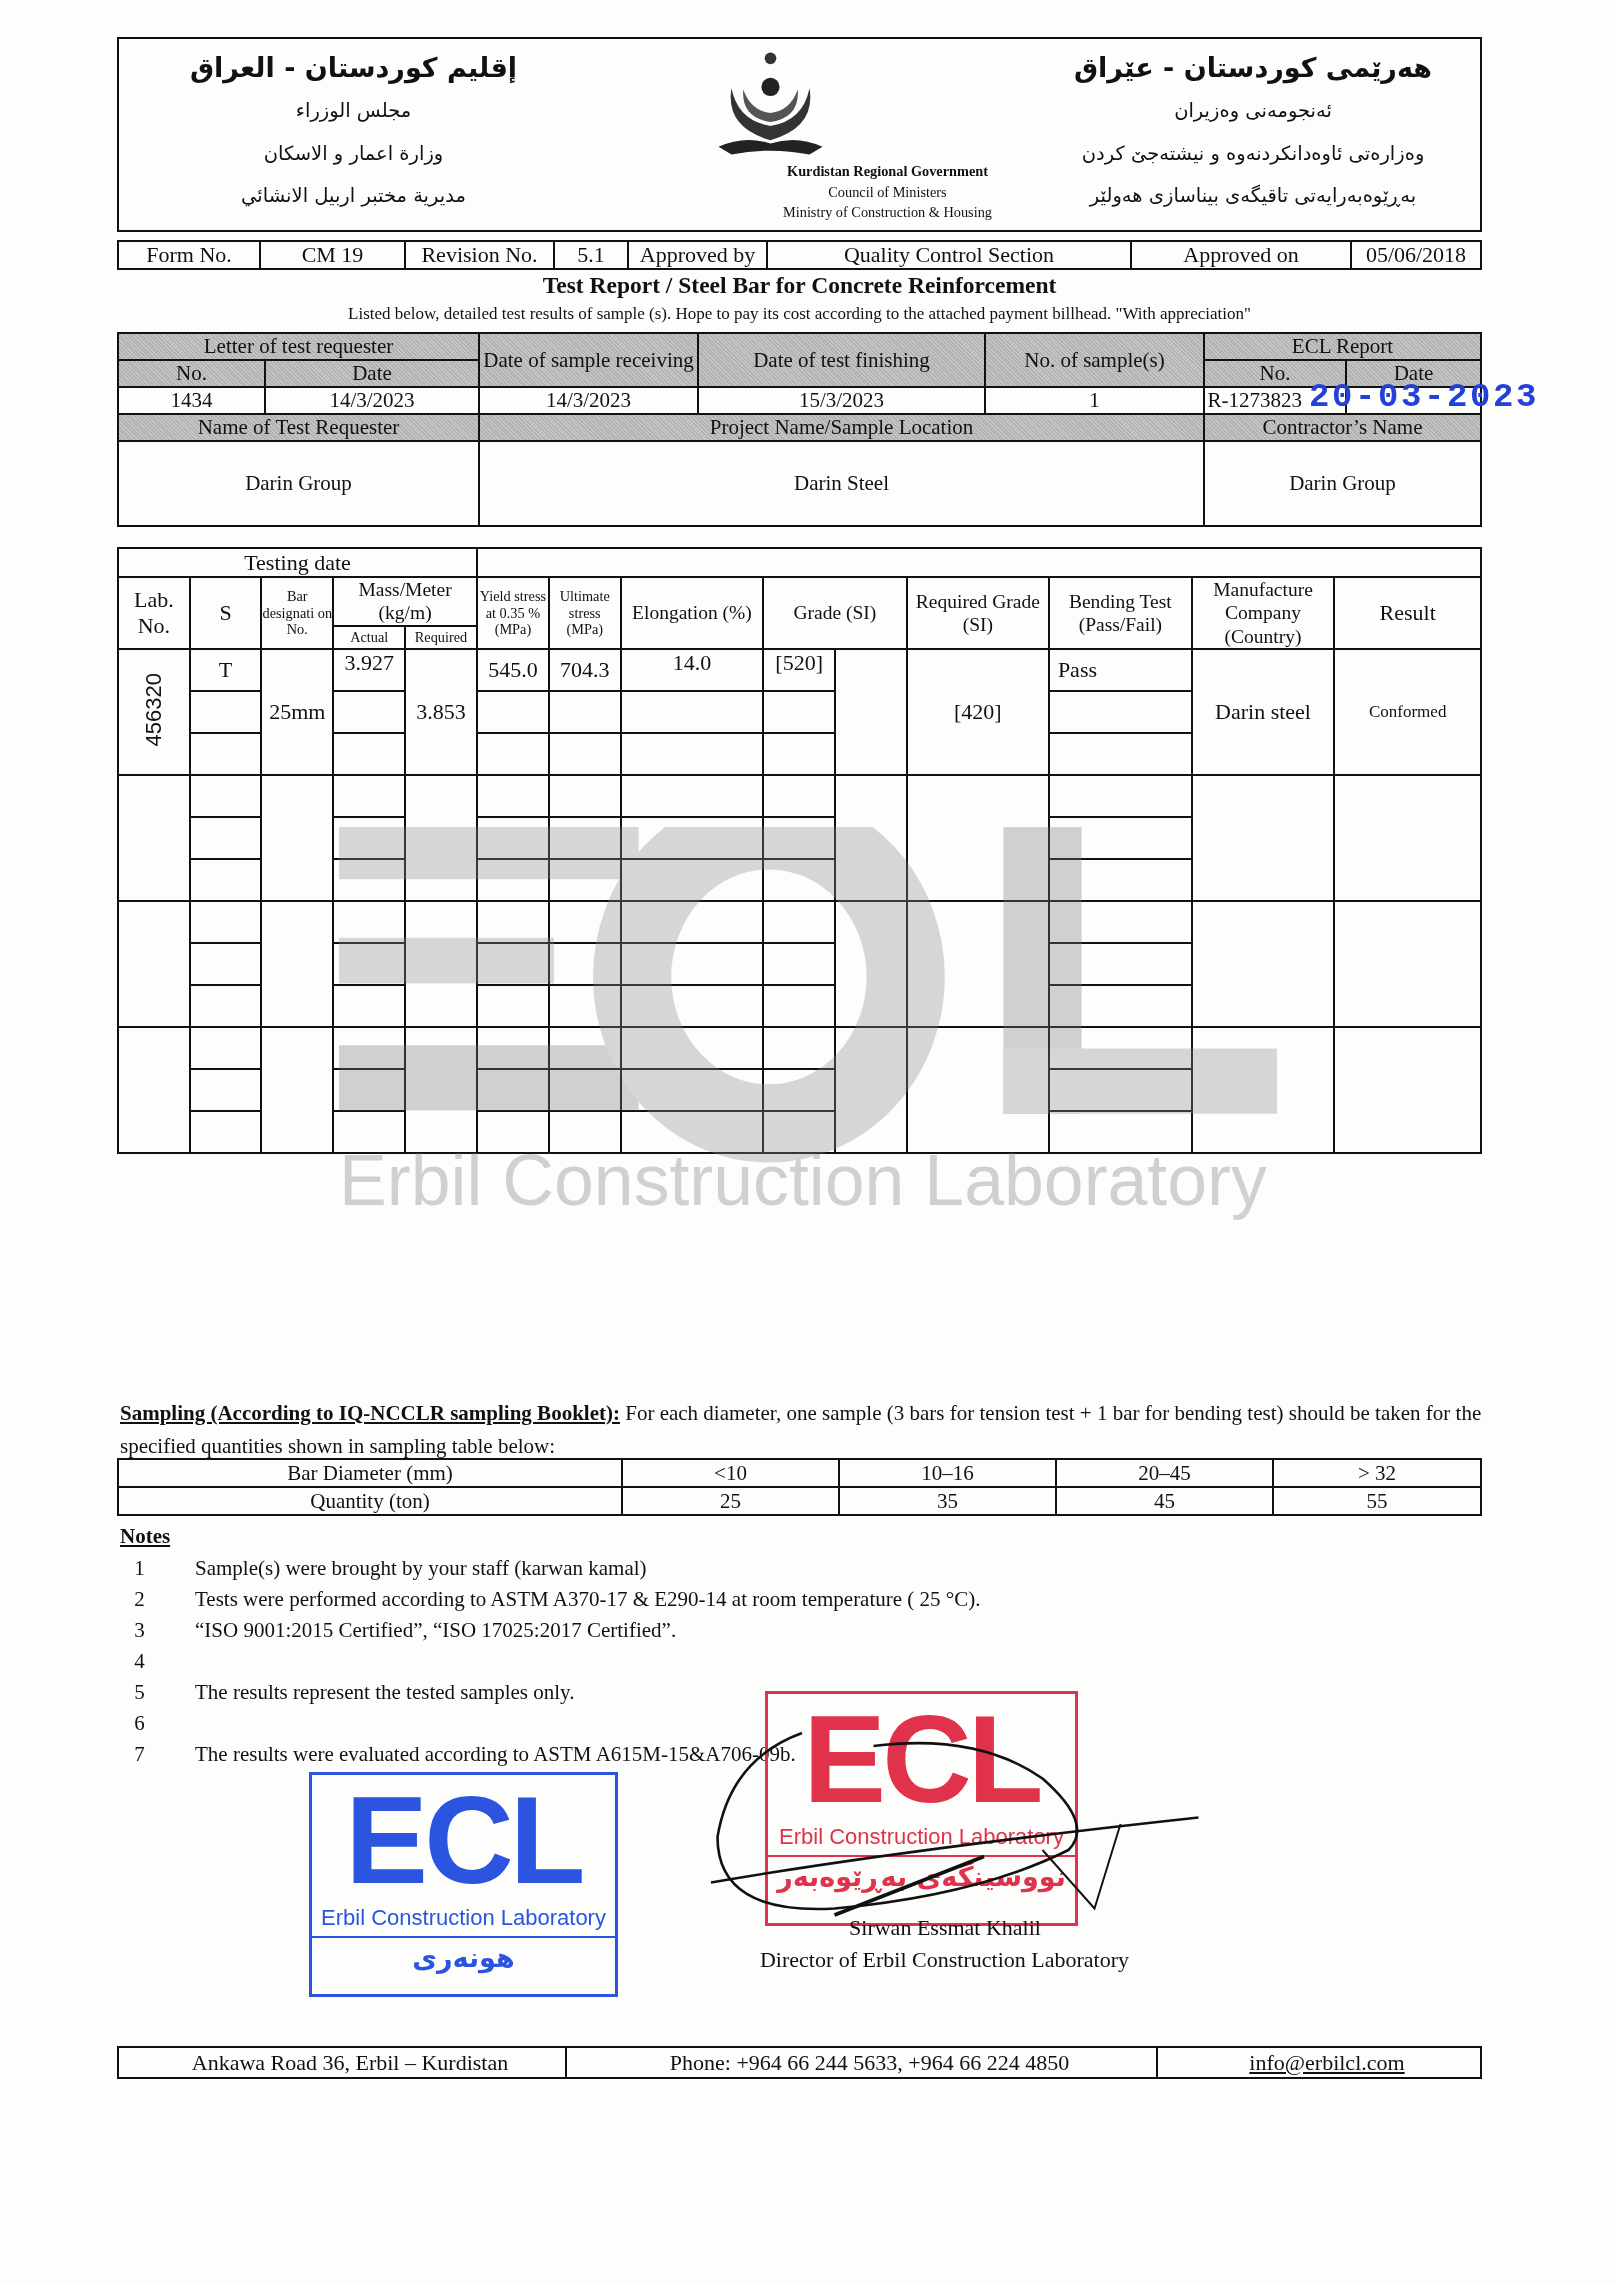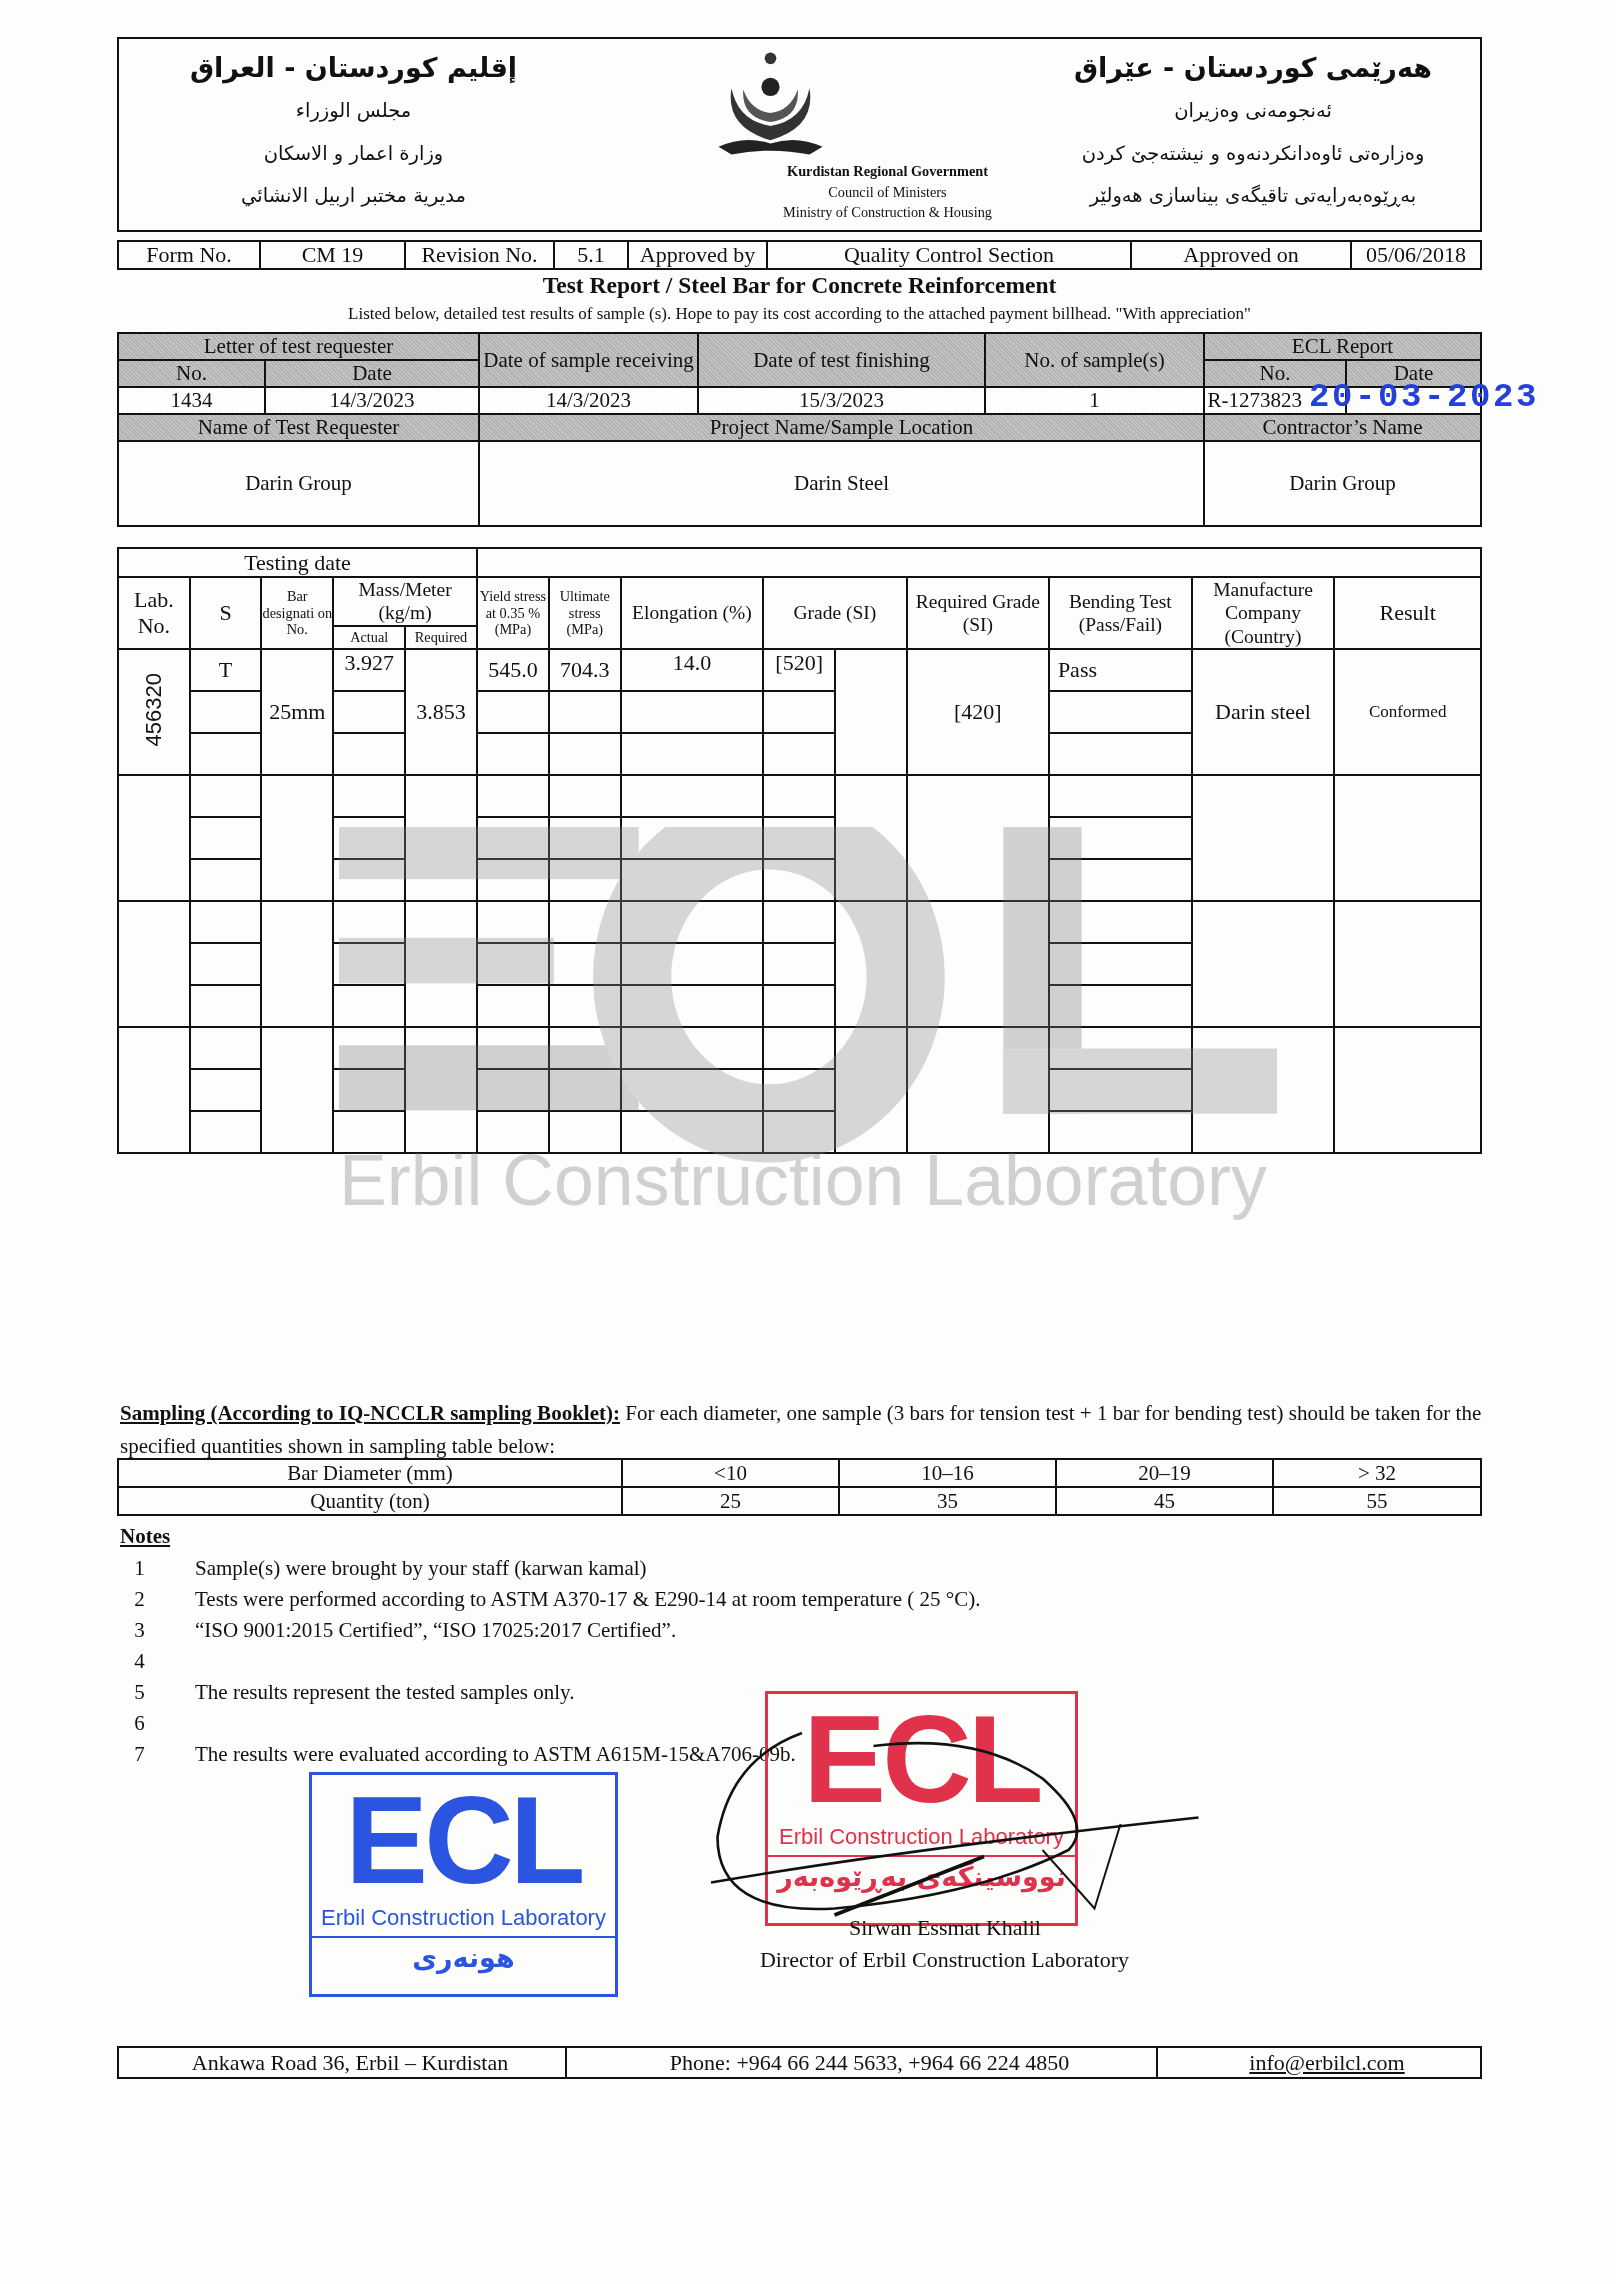--- a/index.html
+++ b/index.html
@@ -326,21 +326,21 @@
 
 <div id="sampling-text" class="abs">
   <u>Sampling (According to IQ-NCCLR sampling Booklet):</u><span> For each diameter, one sample (3 bars for tension test + 1 bar for bending test) should be taken for the specified quantities shown in sampling table below:</span>
 </div>
 <table id="stab" class="abs">
   <tbody>
       <tr>
     <td style="width:502px;">Bar Diameter (mm)</td>
     <td style="width:215px;">&lt;10</td>
     <td style="width:215px;">10–16</td>
-    <td style="width:215px;">20–19</td>
+    <td style="width:215px;">20–45</td>
     <td>&gt; 32</td>
   </tr>
   <tr>
     <td>Quantity (ton)</td>
     <td>25</td>
     <td>35</td>
     <td>45</td>
     <td>55</td>
   </tr>
 </tbody>

